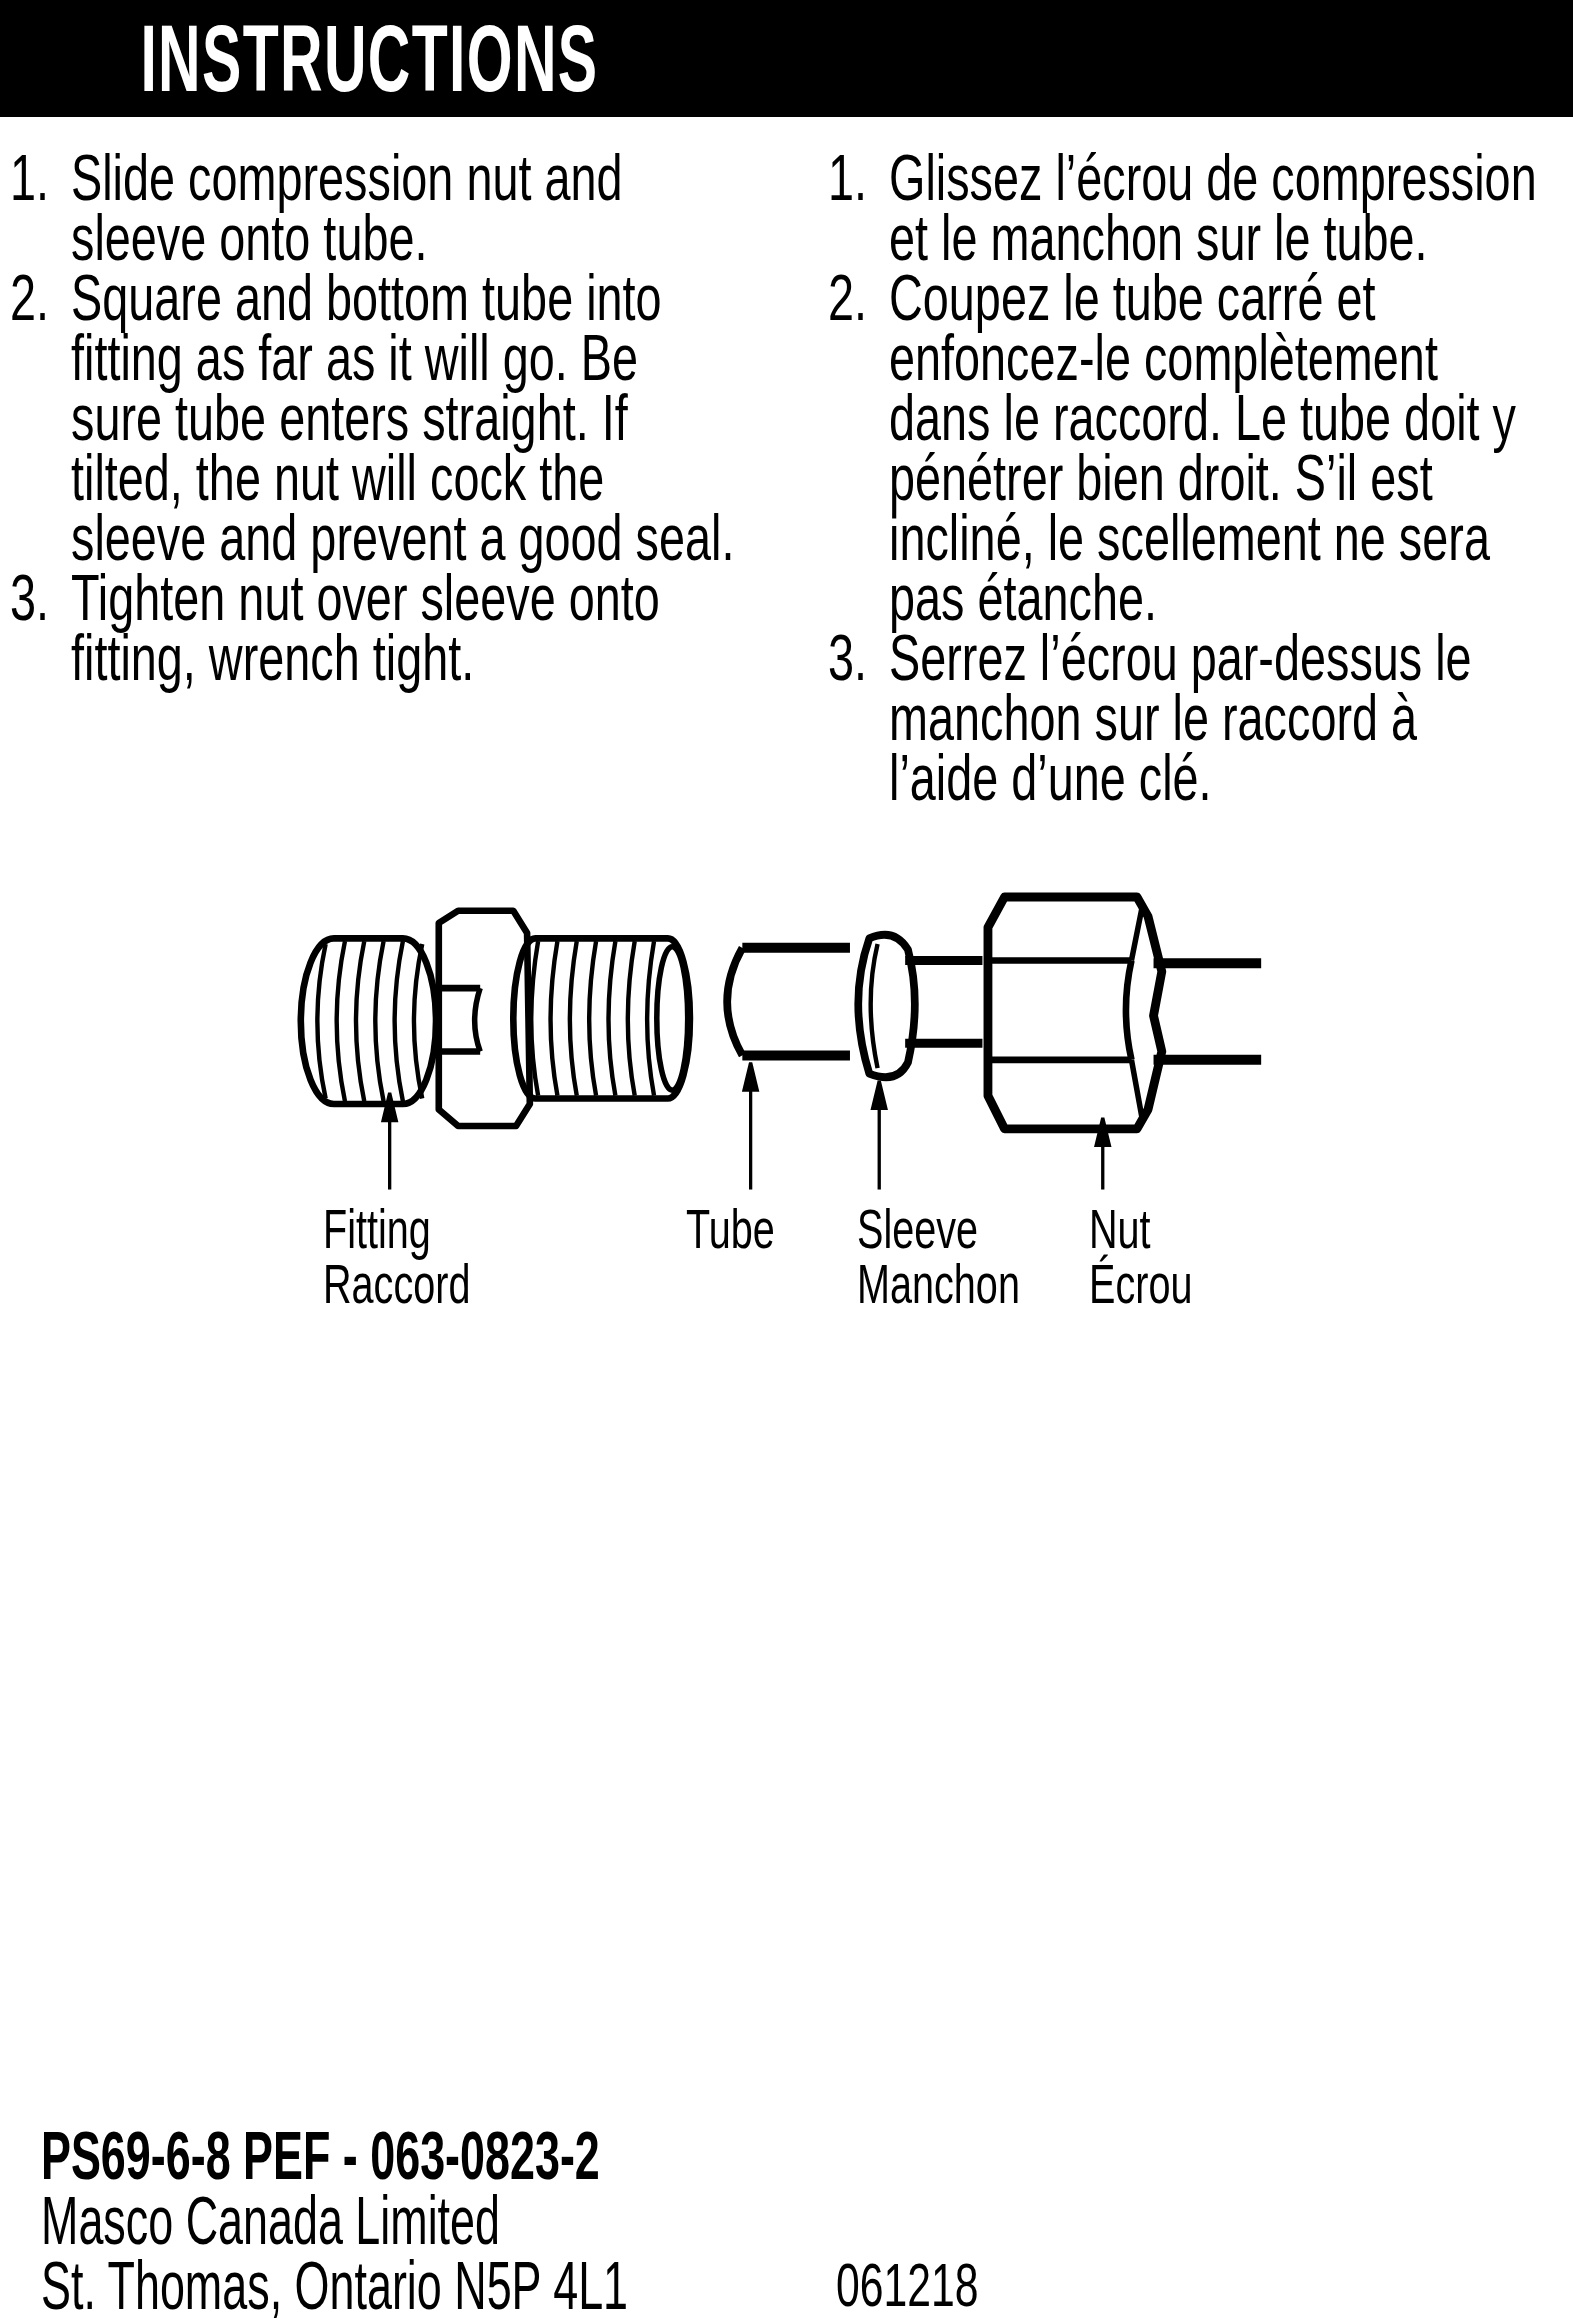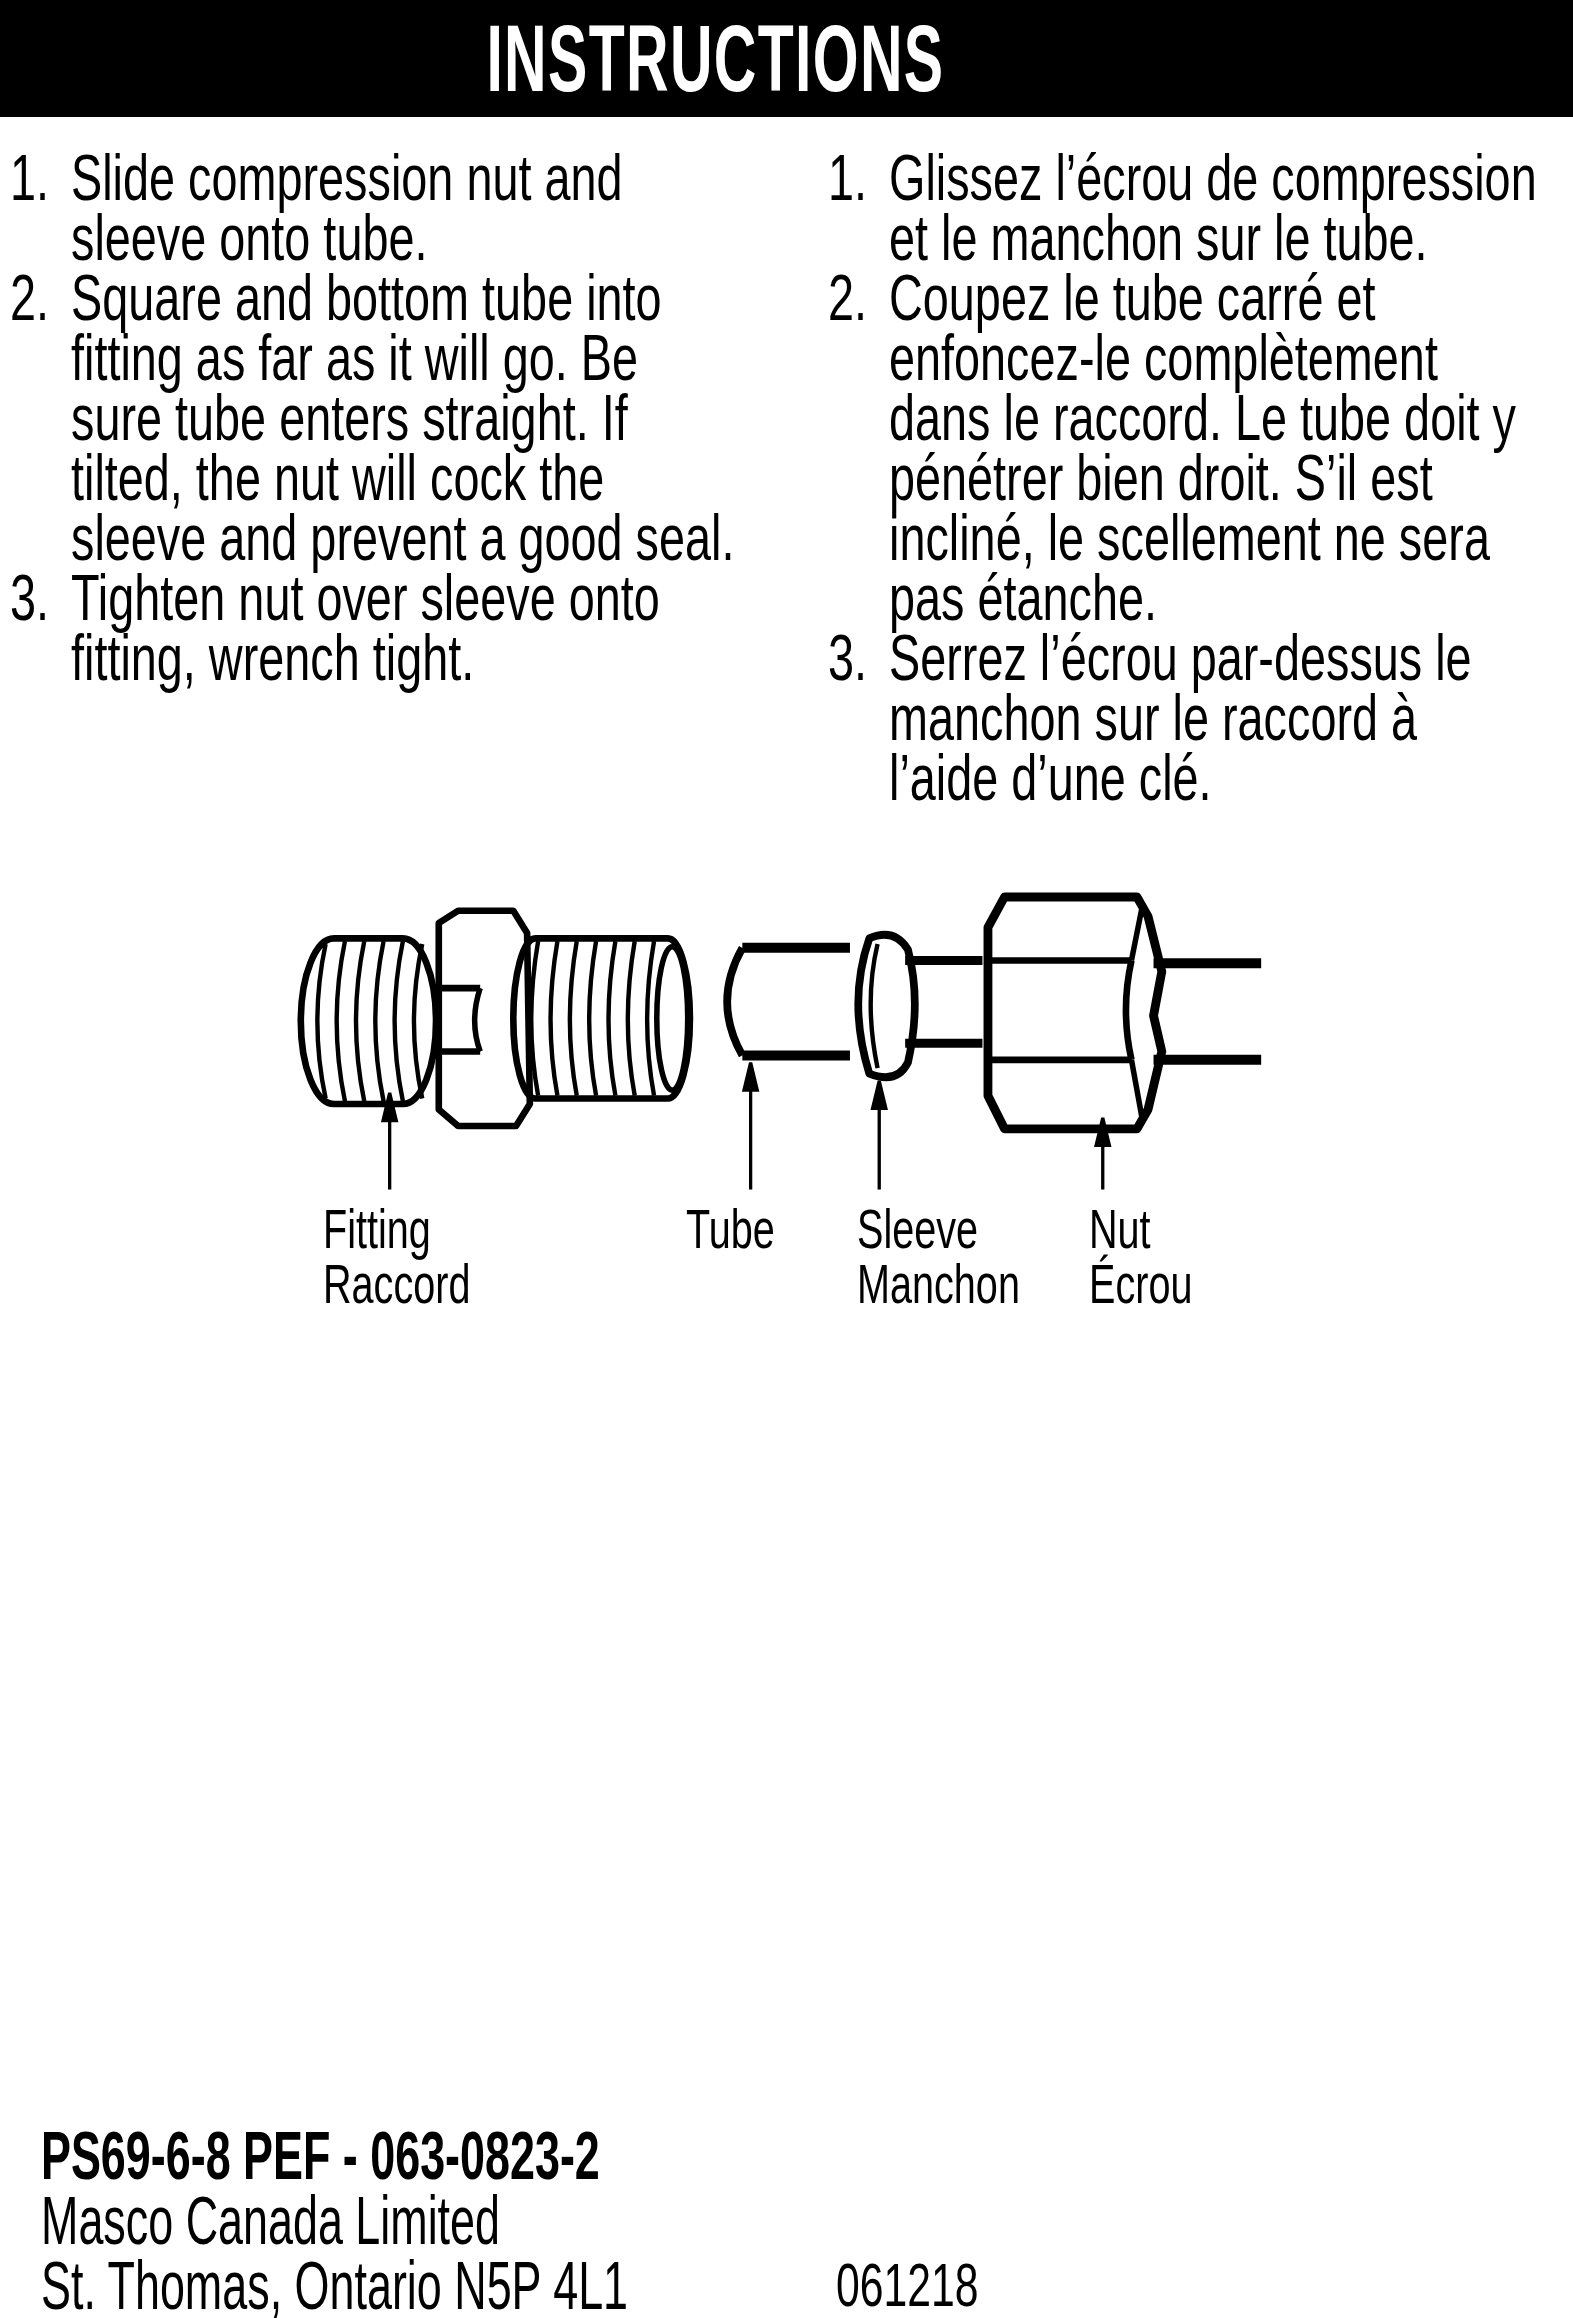--- a/index.html
+++ b/index.html
@@ -1,18 +1,18 @@
 <!DOCTYPE html>
 <html style="font-size:8.8px"><head>
 <meta charset="utf-8">
 <style>
   html,body{margin:0;padding:0;background:#ffffff;}
   body{width:1573px;height:2319px;position:relative;overflow:hidden;font-family:"Liberation Sans",sans-serif;color:#000;}
   .header{position:absolute;left:0;top:0;width:1573px;height:117px;background:#000;}
-  .header-title{position:absolute;left:0;top:0;width:1430px;height:117px;display:flex;align-items:center;justify-content:center;}
+  .header-title{position:absolute;left:0;top:0;width:1430px;height:117px;display:flex;align-items:center;justify-content:flex-start;}
   .header-title span{display:inline-block;color:#fff;font-weight:bold;font-size:95px;letter-spacing:2.2px;transform:scaleX(0.62);transform-origin:center;line-height:1;}
   .col{position:absolute;top:148px;}
   .col-en{left:10px;width:762px;}
   .col-fr{left:828px;width:745px;}
   .step{position:relative;padding-left:61px;}
   .step .num,.step .txt{font-size:65px;line-height:60px;white-space:pre;display:block;}
   .step .num{position:absolute;left:0;top:0;transform:scaleX(0.72);transform-origin:left top;}
   .txt-line{display:block;font-size:65px;line-height:60px;white-space:nowrap;transform:scaleX(0.72);transform-origin:left top;}
   .diagram{position:absolute;left:0;top:861px;width:1417px;height:497px;}
   .label{position:absolute;font-size:55px;line-height:55px;white-space:nowrap;transform:scaleX(0.72);transform-origin:left top;}

